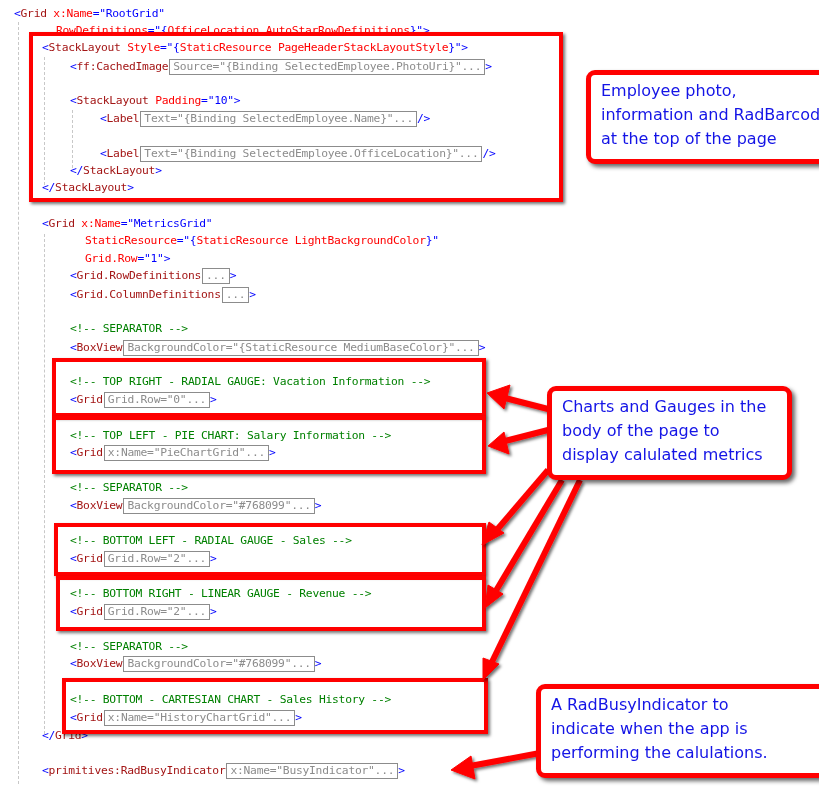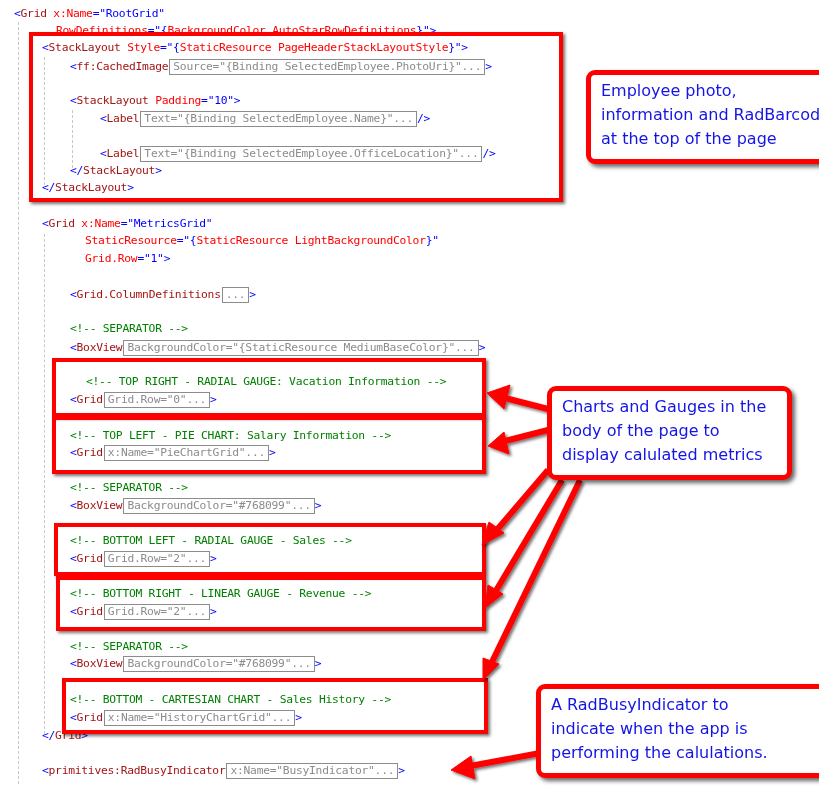--- a/index.html
+++ b/index.html
@@ -42,39 +42,40 @@
 
 <div class="code">
 
   <div class="guide" style="left:18px; top:22px; height:762px;"></div>
   <div class="guide" style="left:44px; top:57px; height:128px;"></div>
   <div class="guide" style="left:72px; top:110px; height:58px;"></div>
   <div class="guide" style="left:44px; top:234px; height:500px;"></div>
 
   <div class="line" style="left:14px; top:5px;"><span class="br">&lt;</span><span class="tag">Grid</span> <span class="attr">x:Name</span><span class="br">=</span><span class="val">"RootGrid"</span></div>
 
-  <div class="line" style="left:56px; top:22px;"><span class="attr">RowDefinitions</span><span class="br">=</span><span class="val">"{</span><span class="attr">BackgroundColor AutoStarRowDefinitions</span><span class="val">}"</span><span class="br">&gt;</span></div>
+  <div class="line" style="left:56px; top:22px;"><span class="attr">RowDefinitions</span><span class="br">=</span><span class="val">"{</span><span class="attr">OfficeLocation AutoStarRowDefinitions</span><span class="val">}"</span><span class="br">&gt;</span></div>
 
   <div class="line" style="left:42px; top:39px;"><span class="br">&lt;</span><span class="tag">StackLayout</span> <span class="attr">Style</span><span class="br">=</span><span class="val">"{</span><span class="attr">StaticResource PageHeaderStackLayoutStyle</span><span class="val">}"</span><span class="br">&gt;</span></div>
   <div class="line" style="left:70px; top:58px;"><span class="br">&lt;</span><span class="tag">ff:CachedImage</span><span class="fold">Source="{Binding SelectedEmployee.PhotoUri}"...</span><span class="br">&gt;</span></div>
   <div class="line" style="left:70px; top:92px;"><span class="br">&lt;</span><span class="tag">StackLayout</span> <span class="attr">Padding</span><span class="br">=</span><span class="val">"10"</span><span class="br">&gt;</span></div>
   <div class="line" style="left:100px; top:110px;"><span class="br">&lt;</span><span class="tag">Label</span><span class="fold">Text="{Binding SelectedEmployee.Name}"...</span><span class="br">/&gt;</span></div>
   <div class="line" style="left:100px; top:145px;"><span class="br">&lt;</span><span class="tag">Label</span><span class="fold">Text="{Binding SelectedEmployee.OfficeLocation}"...</span><span class="br">/&gt;</span></div>
   <div class="line" style="left:70px; top:162px;"><span class="br">&lt;/</span><span class="tag">StackLayout</span><span class="br">&gt;</span></div>
   <div class="line" style="left:42px; top:179px;"><span class="br">&lt;/</span><span class="tag">StackLayout</span><span class="br">&gt;</span></div>
 
   <div class="line" style="left:42px; top:215px;"><span class="br">&lt;</span><span class="tag">Grid</span> <span class="attr">x:Name</span><span class="br">=</span><span class="val">"MetricsGrid"</span></div>
   <div class="line" style="left:85px; top:232px;"><span class="attr">StaticResource</span><span class="br">=</span><span class="val">"{</span><span class="attr">StaticResource LightBackgroundColor</span><span class="val">}"</span></div>
   <div class="line" style="left:85px; top:250px;"><span class="attr">Grid.Row</span><span class="br">=</span><span class="val">"1"</span><span class="br">&gt;</span></div>
+  <div class="line" style="left:70px; top:267px;"><span class="br">&lt;</span><span class="tag">Grid.RowDefinitions</span><span class="fold">...</span><span class="br">&gt;</span></div>
   <div class="line" style="left:70px; top:286px;text-align:right;"><span class="br">&lt;</span><span class="tag">Grid.ColumnDefinitions</span><span class="fold">...</span><span class="br">&gt;</span></div>
 
   <div class="line cmt" style="left:70px; top:320px;">&lt;!-- SEPARATOR --&gt;</div>
   <div class="line" style="left:70px; top:339px;"><span class="br">&lt;</span><span class="tag">BoxView</span><span class="fold">BackgroundColor="{StaticResource MediumBaseColor}"...</span><span class="br">&gt;</span></div>
 
-  <div class="line cmt" style="left:70px; top:373px;margin-left:16px;">&lt;!-- TOP RIGHT - RADIAL GAUGE: Vacation Information --&gt;</div>
+  <div class="line cmt" style="left:70px; top:373px;">&lt;!-- TOP RIGHT - RADIAL GAUGE: Vacation Information --&gt;</div>
   <div class="line" style="left:70px; top:391px;"><span class="br">&lt;</span><span class="tag">Grid</span><span class="fold">Grid.Row="0"...</span><span class="br">&gt;</span></div>
 
   <div class="line cmt" style="left:70px; top:427px;">&lt;!-- TOP LEFT - PIE CHART: Salary Information --&gt;</div>
   <div class="line" style="left:70px; top:444px;"><span class="br">&lt;</span><span class="tag">Grid</span><span class="fold">x:Name="PieChartGrid"...</span><span class="br">&gt;</span></div>
 
   <div class="line cmt" style="left:70px; top:479px;">&lt;!-- SEPARATOR --&gt;</div>
   <div class="line" style="left:70px; top:497px;"><span class="br">&lt;</span><span class="tag">BoxView</span><span class="fold">BackgroundColor="#768099"...</span><span class="br">&gt;</span></div>
 
   <div class="line cmt" style="left:70px; top:532px;">&lt;!-- BOTTOM LEFT - RADIAL GAUGE - Sales --&gt;</div>
   <div class="line" style="left:70px; top:550px;"><span class="br">&lt;</span><span class="tag">Grid</span><span class="fold">Grid.Row="2"...</span><span class="br">&gt;</span></div>

